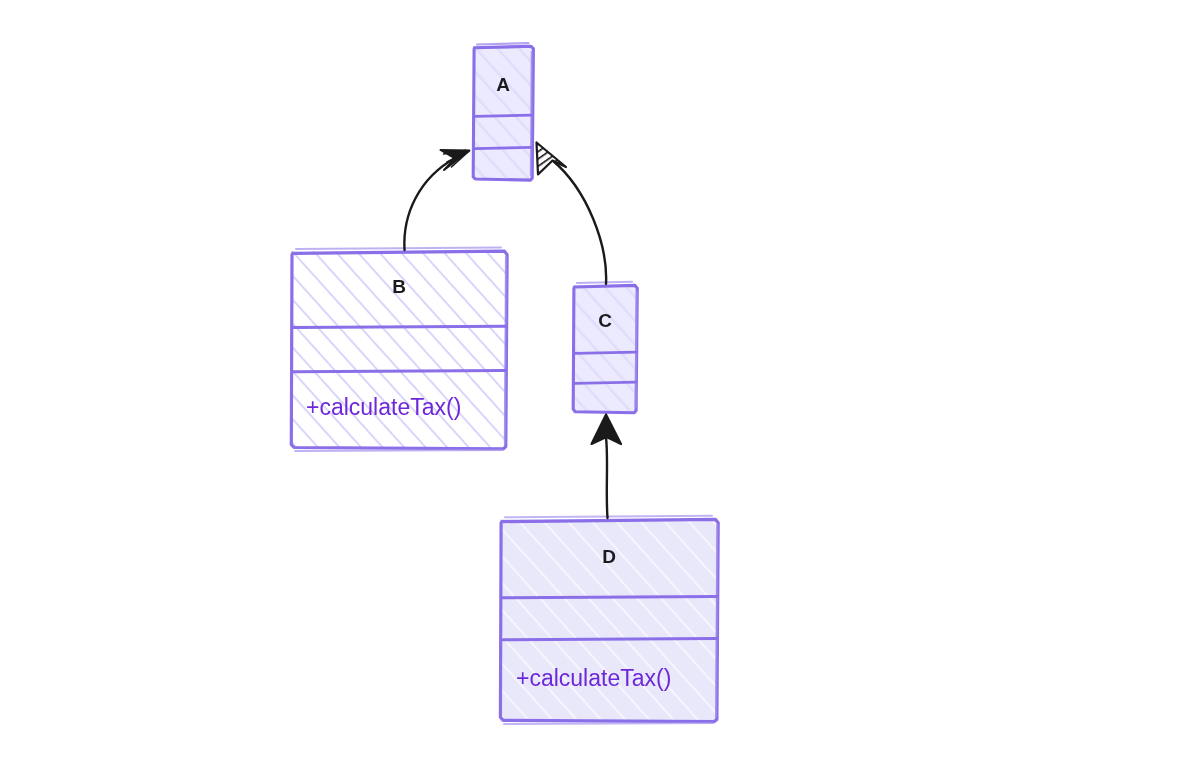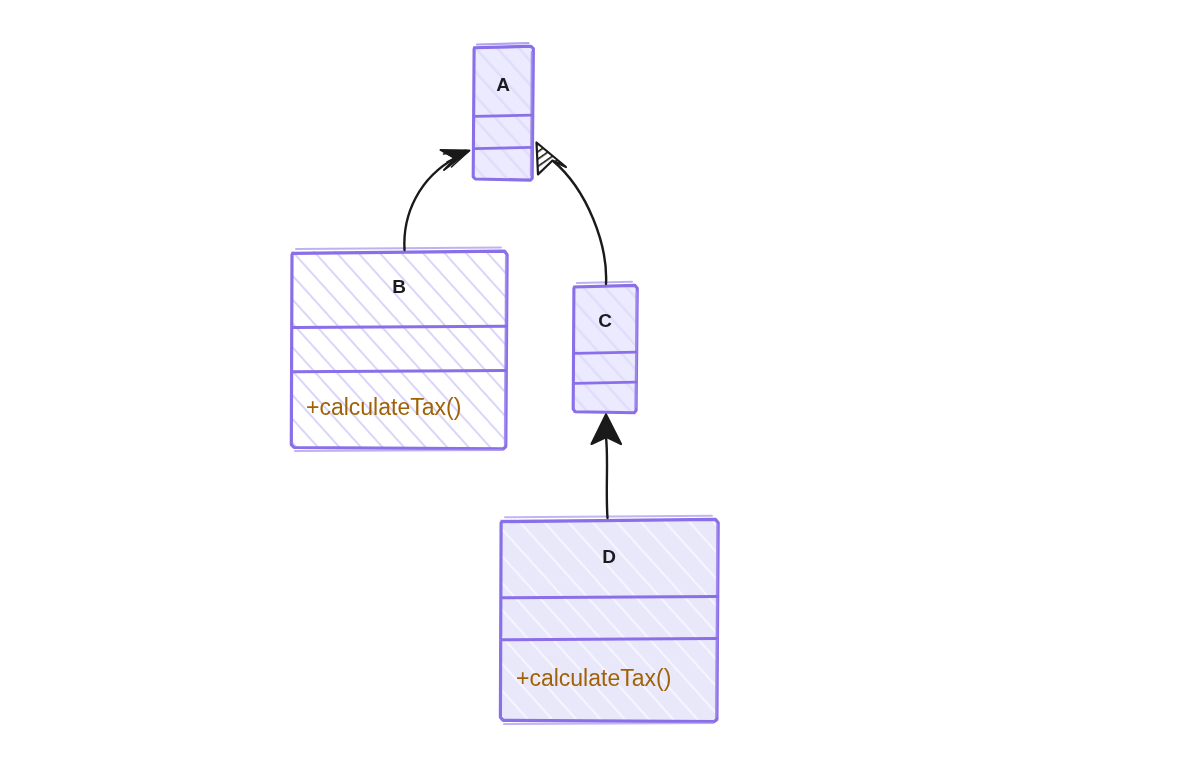--- a/index.html
+++ b/index.html
@@ -32,21 +32,21 @@
     text-align: center;
     color: #1b1b1f;
     font-weight: bold;
     pointer-events: none;
     white-space: nowrap;
     font-family: "Liberation Sans", sans-serif;
   }
   .cls-method {
     position: absolute;
     text-align: left;
-    color: #a16207;
+    color: #6d28d9;
     font-weight: normal;
     pointer-events: none;
     white-space: nowrap;
     font-family: "Liberation Sans", sans-serif;
   }
 </style>
 </head>
 <body>
 
 <div id="canvas-root">

